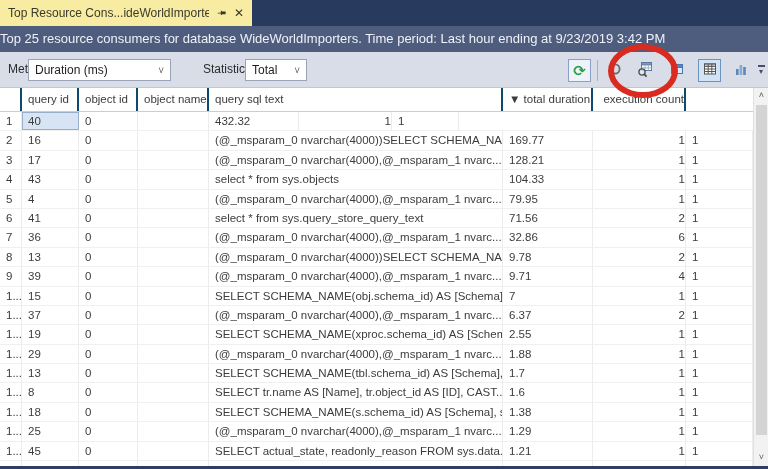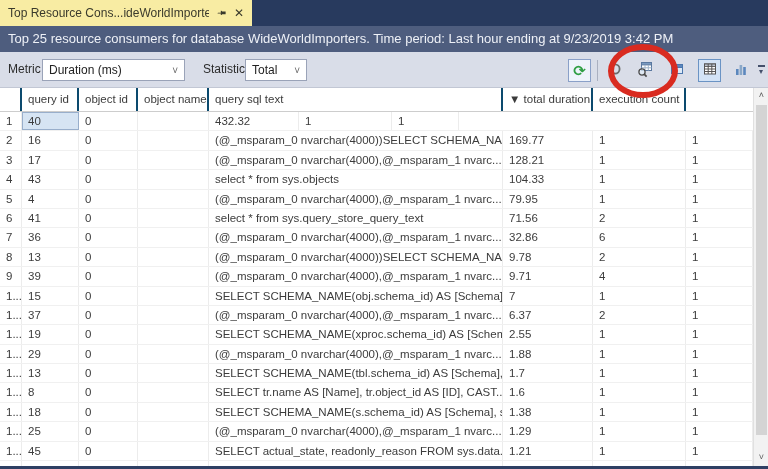--- a/index.html
+++ b/index.html
@@ -10,30 +10,30 @@
   
   .tabbar{position:absolute;top:0;left:0;width:768px;height:26px;background:#283a5e;}
   .tab{position:absolute;top:0;left:0;height:26px;width:252px;background:#f8eca3;
        display:flex;align-items:center;padding:0 8px;gap:7px;cursor:default;}
   .tab-title{font-size:12px;color:#3a3a2c;white-space:nowrap;overflow:hidden;}
   .tab .pin{display:flex;align-items:center;}
   .tab .close{font-size:12px;color:#3a3a2c;line-height:1;}
 
   
   .hdrbar{position:absolute;top:26px;left:0;width:768px;height:26px;background:#4e5d7e;
-          color:#eef1f7;font-size:13px;line-height:26px;padding-left:8px;white-space:nowrap;}
+          color:#eef1f7;font-size:13px;line-height:26px;white-space:nowrap;}
 
   
   .toolbar{position:absolute;top:52px;left:0;width:768px;height:36px;background:#d9dde8;
            border-bottom:1px solid #c2c7d4;font-size:12px;color:#2b2b2b;}
   .tlabel{position:absolute;top:10px;}
   .dropdown{position:absolute;top:7px;height:22px;background:#fff;border:1px solid #9aa3b8;
             display:flex;align-items:center;padding:0 6px;font-size:12px;color:#222;}
   .dropdown .chev{margin-left:auto;font-size:10px;color:#666;}
-  .dd-metric{left:42px;width:143px;gap:12px;}
+  .dd-metric{left:28px;width:143px;gap:12px;}
   .dd-stat{left:245px;width:62px;}
   .lbl-metric{left:8px;}
   .lbl-stat{left:203px;}
 
   .tbtn{position:absolute;top:7px;width:23px;height:23px;display:flex;align-items:center;
         justify-content:center;background:transparent;border:1px solid transparent;}
   .tbtn.bordered{border:1px solid #8aa0c8;background:#eef3fb;}
   .tbtn.selected{border:1px solid #6a93c4;background:#d3e3f6;}
   .tsep{position:absolute;top:8px;width:1px;height:21px;background:#aab0c0;}
   .refresh-glyph{color:#2f9e44;font-size:15px;font-weight:bold;line-height:1;}
@@ -53,21 +53,21 @@
       white-space:nowrap;overflow:hidden;}
   .tbody .tr{display:flex;height:19.4px;border-bottom:1px solid #f0f0f0;}
   .td{font-size:11.5px;line-height:18px;padding-left:6px;border-right:1px solid #ececec;
       white-space:nowrap;overflow:hidden;color:#3c3c3c;}
   .c-num{width:22px;}
   .c-qid{width:57px;}
   .c-oid{width:59px;}
   .c-oname{width:71px;}
   .c-sql{width:294px;}
   .c-dur{width:90px;}
-  .c-exec{width:93px;}
+  .c-exec{width:93px;text-align:right;}
   .c-plan{width:67px;}
   .td.sel{background:#d6e4f3;outline:1px solid #98aecb;outline-offset:-1px;}
 
   
   .vscroll{position:absolute;top:0;right:0;width:15px;height:381px;background:#f2f2f2;
            border-left:1px solid #e0e0e0;}
   .scroll-arrow{position:absolute;left:0;width:15px;height:15px;text-align:center;font-size:9px;
                 line-height:15px;color:#5a5a5a;}
   .arrow-up{top:0;}
   .arrow-down{bottom:4px;}

